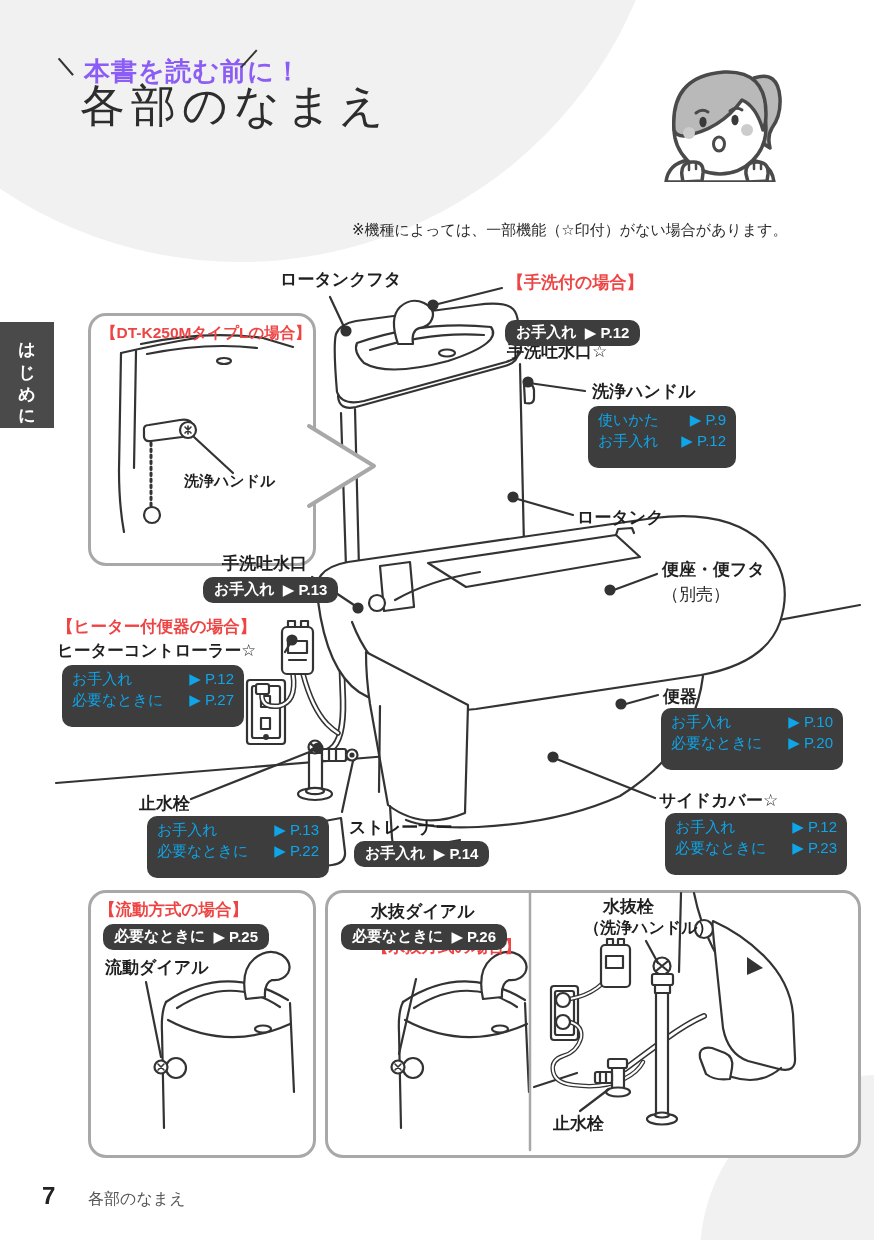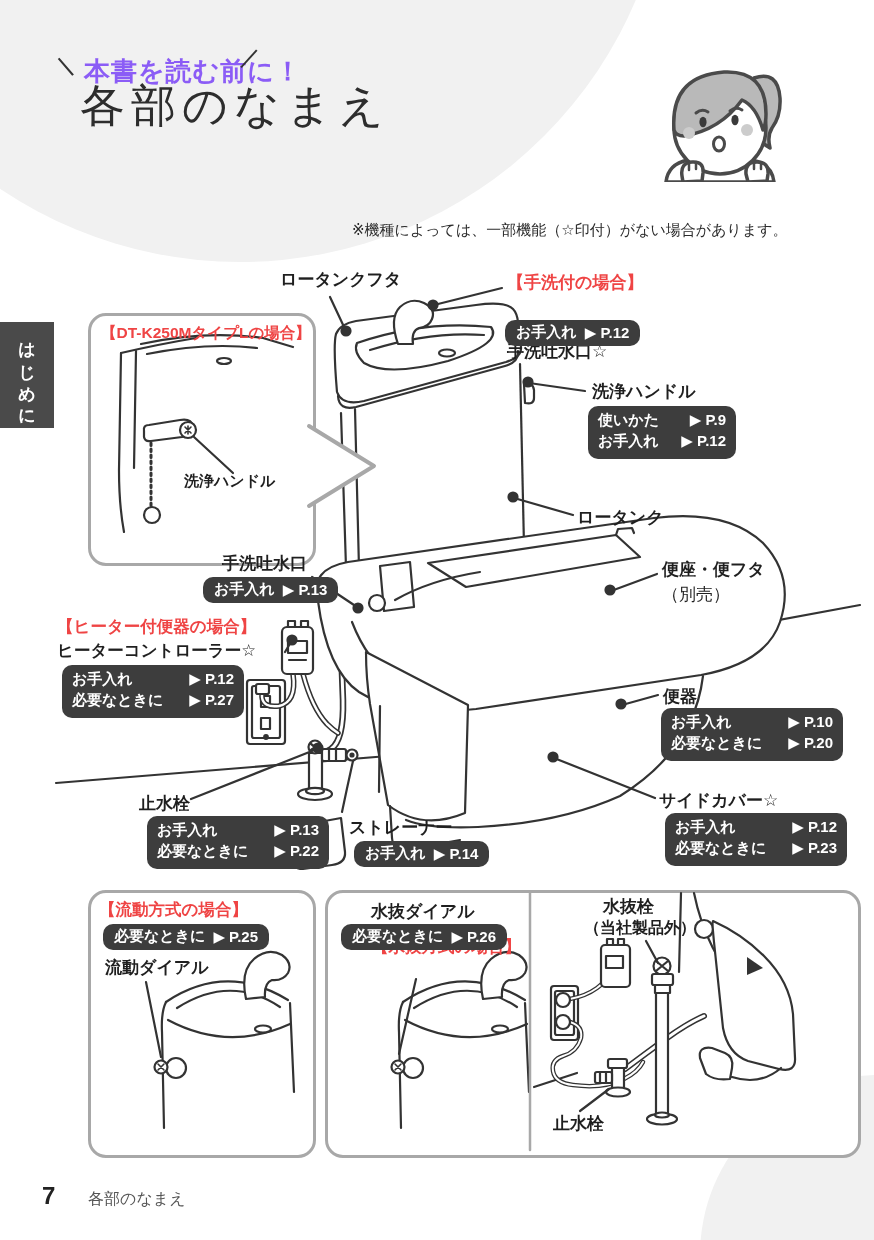--- a/index.html
+++ b/index.html
@@ -16,22 +16,22 @@
   .pagetitle{position:absolute;left:80px;top:76px;font-size:45px;letter-spacing:6px;font-weight:500;color:#2d2d2d;z-index:1;}
   .notes{position:absolute;left:352px;top:219px;font-size:15px;line-height:22.5px;color:#2b2b2b;z-index:1;}
   .tab{position:absolute;left:0;top:322px;width:54px;height:106px;background:#4a4a4a;color:#fff;
        display:flex;align-items:center;justify-content:center;writing-mode:vertical-rl;
        font-size:17px;font-weight:bold;letter-spacing:3px;z-index:4;}
   .lbl{position:absolute;font-size:17px;font-weight:600;color:#1f1f1f;z-index:4;white-space:nowrap;}
   .lbl.small{font-size:15px;}
   .case{position:absolute;font-size:16.5px;font-weight:700;color:#ef4444;z-index:4;white-space:nowrap;}
   .badge1{position:absolute;display:inline-flex;gap:8px;align-items:center;background:#3d3d3d;color:#fff;
           border-radius:10px;padding:3px 11px 4px;font-size:15px;font-weight:bold;z-index:4;white-space:nowrap;}
-  .badge2{position:absolute;background:#3d3d3d;color:#ffffff;border-radius:10px;padding:3px 10px 8px;
-          font-size:15px;font-weight:bold;z-index:4;}
+  .badge2{position:absolute;background:#3d3d3d;color:#0ea5e9;border-radius:10px;padding:3px 10px 17px;
+          font-size:15px;font-weight:normal;z-index:4;}
   .badge2 .brow{display:flex;justify-content:space-between;gap:10px;line-height:21px;}
   .bref{white-space:nowrap;}
   .box{position:absolute;border:3px solid #a8a8a8;border-radius:18px;background:#fff;z-index:2;}
   .footer-num{position:absolute;left:42px;top:1182px;font-size:24px;font-weight:bold;color:#222;z-index:4;}
   .footer-title{position:absolute;left:88px;top:1189px;font-size:16px;color:#555;z-index:4;}
 </style>
 </head>
 <body>
 
 <div id="page">
@@ -332,19 +332,19 @@
   <div class="lbl" style="left:105px;top:956px;">流動ダイアル</div>
 
   <div class="case" style="left:337px;top:936px;margin-left:35px;">【水抜方式の場合】</div>
   <div class="badge1" style="left:341px;top:924px;">
     <span>必要なときに</span>
     <span class="bref">▶ P.26</span>
   </div>
   <div class="lbl" style="left:343px;top:900px;margin-left:28px;">水抜ダイアル</div>
 
   <div class="lbl" style="left:603px;top:895px;">水抜栓</div>
-  <div class="lbl" style="left:584px;top:918px;font-size:16px;">（当社製品外）</div>
+  <div class="lbl" style="left:584px;top:918px;font-size:16px;">（洗浄ハンドル）</div>
   <div class="lbl" style="left:553px;top:1112px;">止水栓</div>
 
   <div class="footer-num">7</div>
   <div class="footer-title">各部のなまえ</div>
 
 </div>
 
 </body></html>

